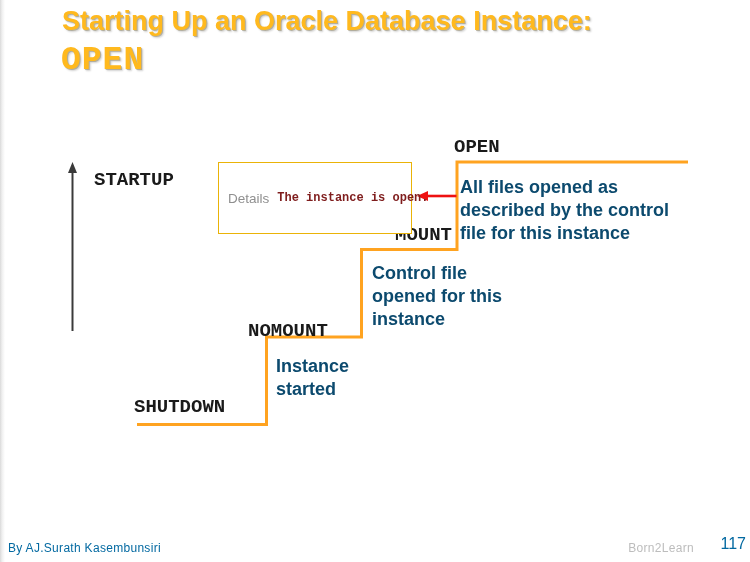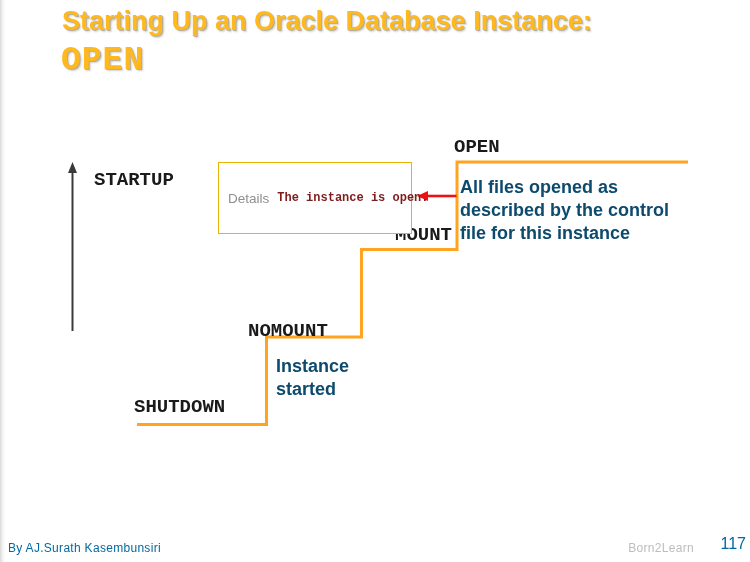--- a/index.html
+++ b/index.html
@@ -117,20 +117,23 @@
 
   <div id="label-startup" class="state-label">STARTUP</div>
   <div id="label-open" class="state-label">OPEN</div>
   <div id="label-mount" class="state-label">MOUNT</div>
   <div id="label-nomount" class="state-label">NOMOUNT</div>
   <div id="label-shutdown" class="state-label">SHUTDOWN</div>
 
   <div id="desc-open" class="step-desc">All files opened as
 described by the control
 file for this instance</div>
+  <div id="desc-mount" class="step-desc">Control file
+opened for this
+instance</div>
   <div id="desc-nomount" class="step-desc">Instance
 started</div>
 
   <div id="details-box">
     <span id="details-prefix">Details</span>
     <span id="details-text">The instance is open.</span>
   </div>
 
   <div id="footer-author">By AJ.Surath Kasembunsiri</div>
   <div id="footer-brand">Born2Learn</div>

